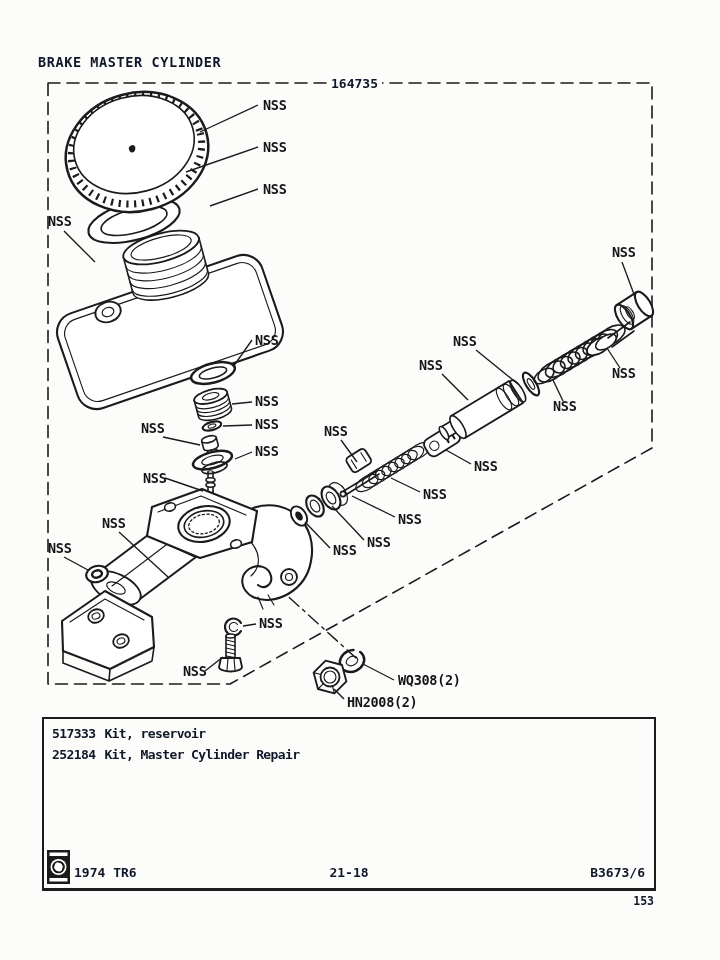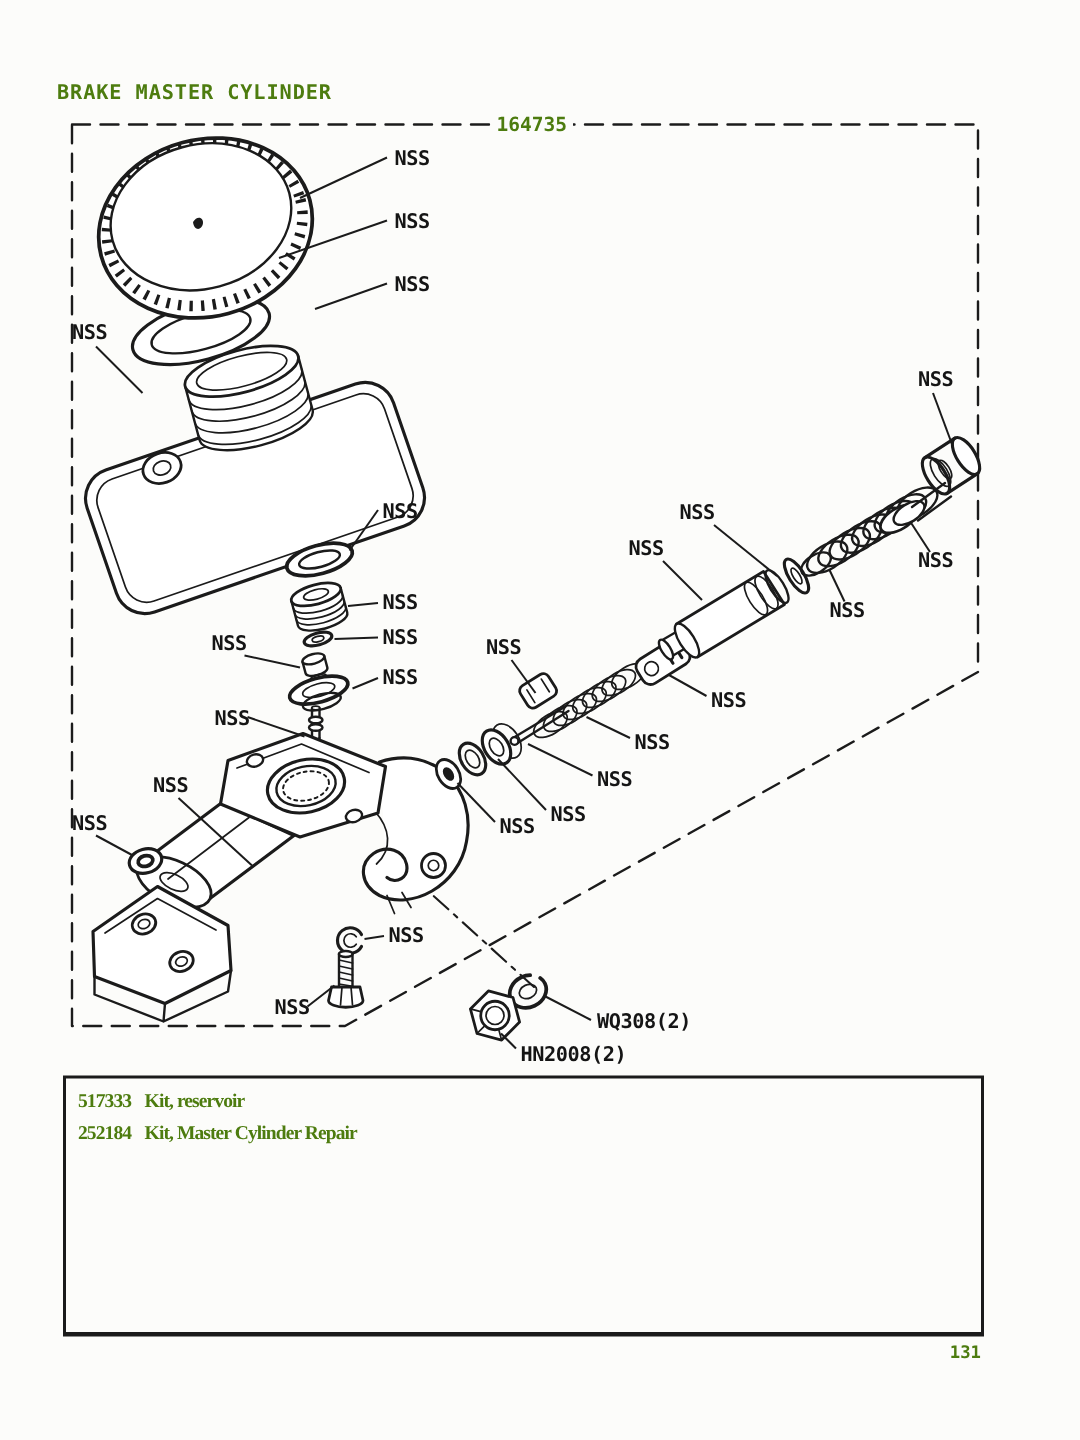--- a/index.html
+++ b/index.html
@@ -1,34 +1,34 @@
 <!DOCTYPE html>
 <html><head>
 <meta charset="utf-8">
 <style>
   html,body{margin:0;padding:0;background:#e8e8e4;}
   .page{position:relative;width:720px;height:960px;background:#fcfcfa;overflow:hidden;
-        font-family:"DejaVu Sans Mono",monospace;color:#4d7c0f;}
+        font-family:"DejaVu Sans Mono",monospace;color:#0f172a;}
   .page-title{position:absolute;left:38px;top:54px;font-size:13.5px;font-weight:bold;letter-spacing:0.6px;}
   .asm-num{position:absolute;left:327px;top:76px;font-size:13px;font-weight:bold;
            background:#fcfcfa;padding:0 4px;}
   svg.diagram{position:absolute;left:0;top:0;}
   .ln{fill:none;stroke:#1b1b1b;stroke-width:1.6;stroke-linecap:round;stroke-linejoin:round;}
   .w1{stroke-width:1.15;}.w18{stroke-width:1.85;}.w2{stroke-width:2.1;}.w25{stroke-width:2.5;}
   .fw{fill:#fff;}.fd{fill:#1b1b1b;stroke:none;}
   .dash{stroke-dasharray:12 7;stroke-width:1.6;}
   .cdash{stroke-dasharray:13 5 3 5;stroke-width:1.4;}
   .knurl{stroke-dasharray:2.2 5.5;stroke-width:7;fill:none;stroke:#1b1b1b;}
   .thr{stroke-dasharray:2 2.6;stroke-width:1.3;}
   .leader{stroke:#1b1b1b;stroke-width:1.35;}
   text.callout-text{font-family:"DejaVu Sans Mono",monospace;font-weight:bold;
                     font-size:13.5px;fill:#151515;letter-spacing:-0.3px;}
   .parts-box{position:absolute;left:42px;top:717px;width:610px;height:169px;
              border:2px solid #1b1b1b;border-bottom-width:3px;background:#fcfcfa;}
-  .parts-rows{padding:4px 0 0 8px;font-family:Liberation Serif, serif;}
+  .parts-rows{padding:4px 0 0 8px;}
   .part-row{font-size:13px;font-weight:bold;letter-spacing:-0.6px;line-height:21px;white-space:pre;}
   .part-row .desc{margin-left:9px;}
   .box-footer{position:absolute;left:0;right:0;bottom:0;height:40px;}
   .logo{position:absolute;left:3px;bottom:4px;}
   .model-year{position:absolute;left:30px;bottom:8px;font-size:13px;font-weight:bold;letter-spacing:0px;white-space:pre;}
   .section-page{position:absolute;left:50%;transform:translateX(-50%);bottom:8px;font-size:13px;font-weight:bold;}
   .plate-ref{position:absolute;right:9px;bottom:8px;font-size:13px;font-weight:bold;}
   .page-number{position:absolute;right:66px;top:894px;font-size:11.5px;font-weight:bold;}
 </style>
 </head>
@@ -384,16 +384,29 @@
       </g>
   </svg>
 
   <div class="asm-num">164735</div>
 
   <div class="parts-box">
     <div class="parts-rows">
       <div class="part-row"><span>517333</span><span class="desc">Kit, reservoir</span></div>
       <div class="part-row"><span>252184</span><span class="desc">Kit, Master Cylinder Repair</span></div>
     </div>
+    <div class="box-footer">
+      <svg class="logo" width="23" height="34" viewBox="0 0 23 34">
+        <rect x="0.5" y="0.5" width="22" height="33" fill="#1b1b1b" stroke="#1b1b1b"></rect>
+        <rect x="2.5" y="2.5" width="18" height="3.5" fill="#fff"></rect>
+        <rect x="2.5" y="28" width="18" height="3.5" fill="#fff"></rect>
+        <circle cx="11.5" cy="17" r="8" fill="#fff"></circle>
+        <circle cx="11.5" cy="17" r="5.5" fill="none" stroke="#1b1b1b" stroke-width="1.6"></circle>
+        <path d="M11.5,12 a5,5 0 0 1 4,8 M11.5,22 a5,5 0 0 1 -4,-8" fill="none" stroke="#1b1b1b" stroke-width="1.4"></path>
+      </svg>
+      <span class="model-year">1974 TR6</span>
+      <span class="section-page">21-18</span>
+      <span class="plate-ref">B3673/6</span>
+    </div>
   </div>
 
-  <div class="page-number">131</div>
+  <div class="page-number">153</div>
 </div>
 
 </body></html>

